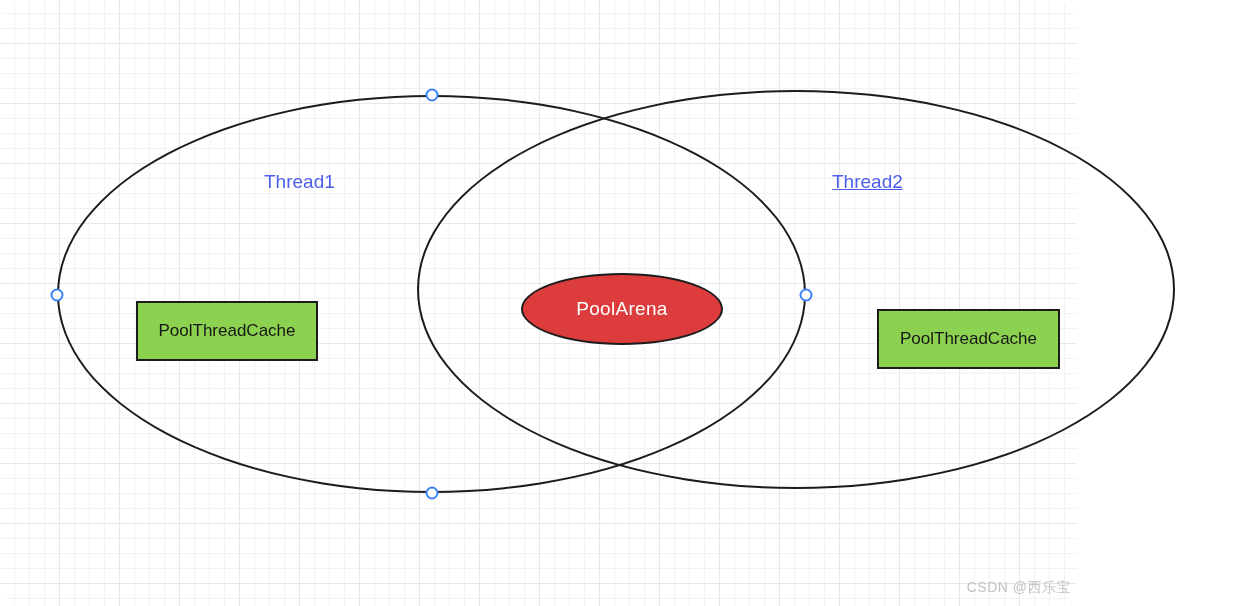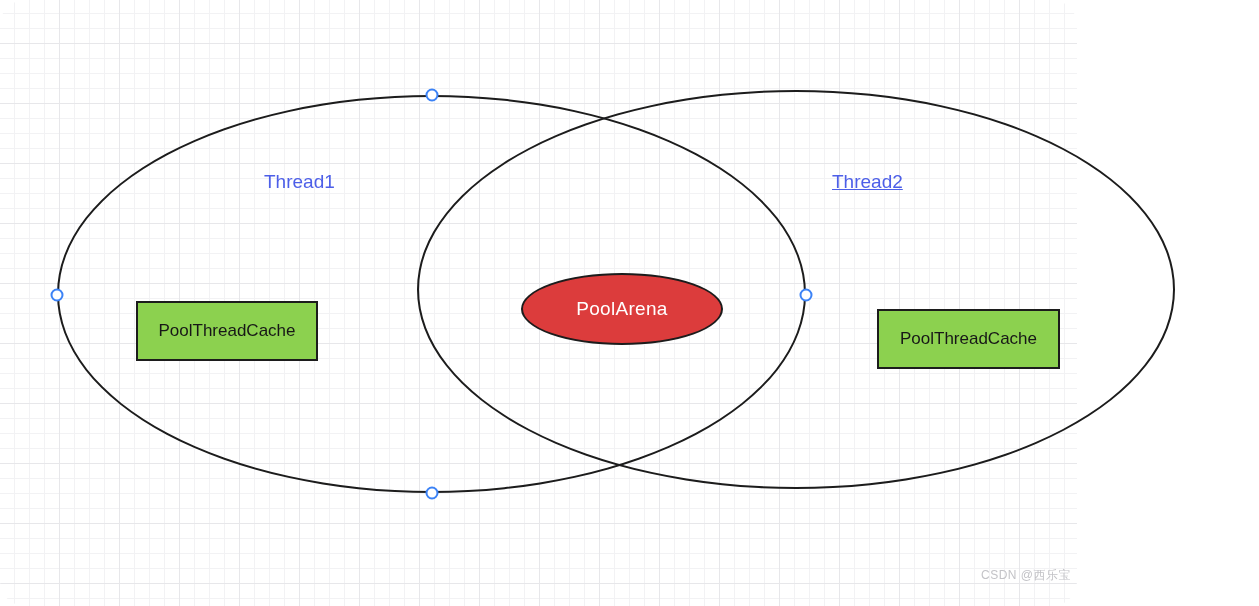--- a/index.html
+++ b/index.html
@@ -53,22 +53,22 @@
   .handle {
     position: absolute; width: 9px; height: 9px; border-radius: 50%;
     background: #ffffff; border: 2px solid var(--handle-blue, #3b82f6);
     box-sizing: content-box; transform: translate(-50%, -50%);
   }
   .handle-top    { left: 432px; top: 95px; }
   .handle-left   { left: 57px;  top: 295px; }
   .handle-right  { left: 806px; top: 295px; }
   .handle-bottom { left: 432px; top: 493px; }
   .watermark {
-    position: absolute; right: 6px; bottom: 22px;
-    color: var(--watermark-gray, #c3c3c7); font-size: 12px; letter-spacing: 0.5px;
+    position: absolute; right: 6px; bottom: 9px;
+    color: var(--watermark-gray, #c3c3c7); font-size: 14px; letter-spacing: 0.5px;
   }
 </style>
 </head>
 <body>
 
 <div class="canvas">
 
   <div class="big-ellipse ellipse-thread1"></div>
 
   <div class="big-ellipse ellipse-thread2"></div>

